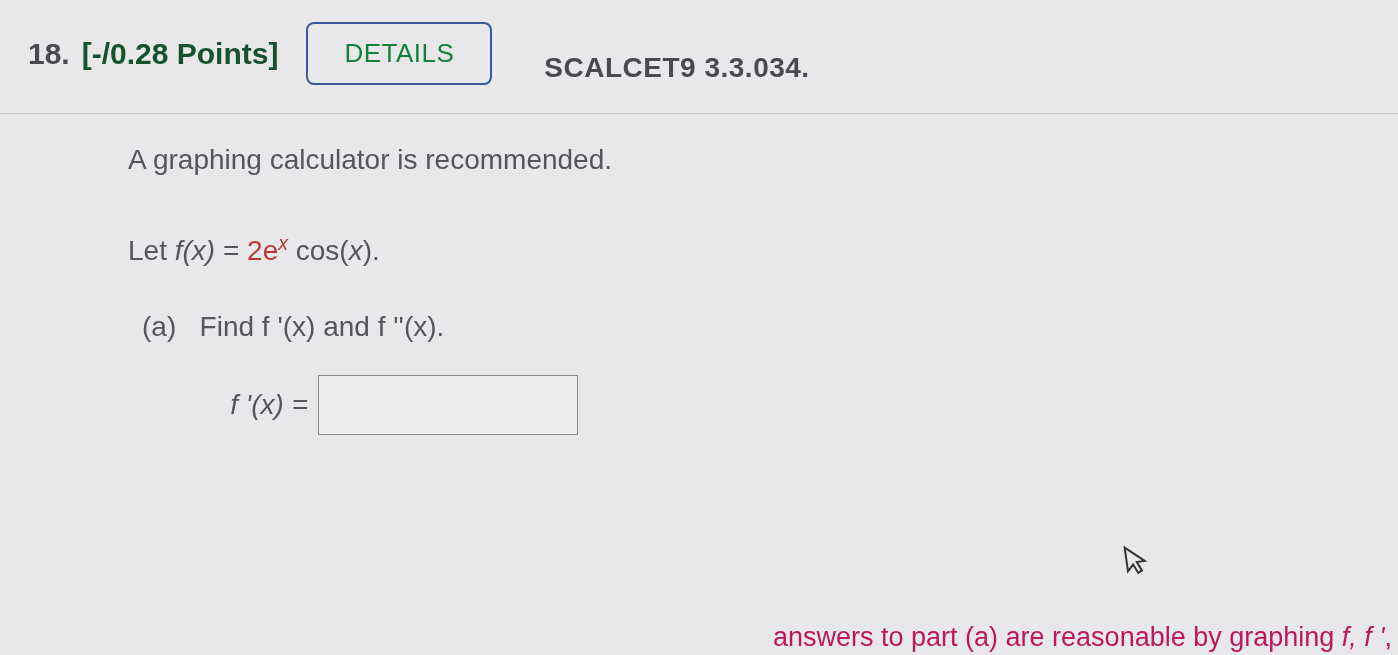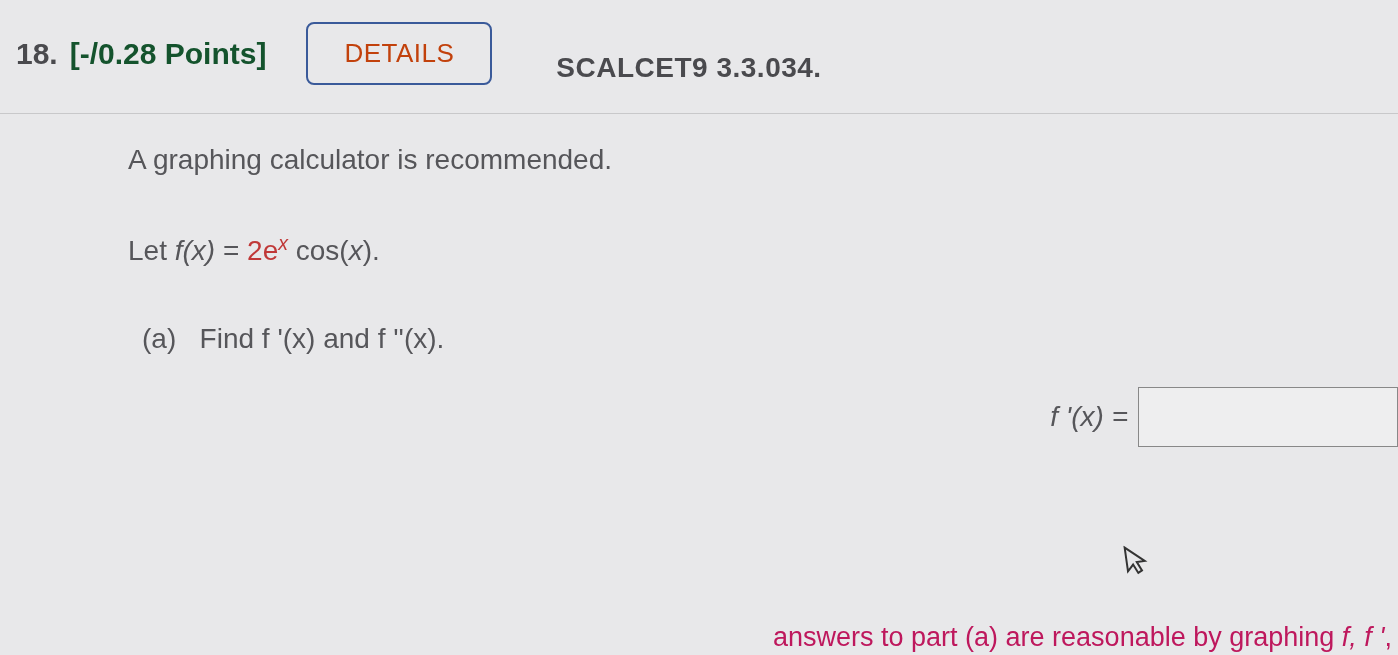--- a/index.html
+++ b/index.html
@@ -7,73 +7,72 @@
     font-family: Arial, Helvetica, sans-serif;
     background: #e8e8ea;
     width: 1398px;
     height: 655px;
     overflow: hidden;
     position: relative;
   }
   .header {
     display: flex;
     align-items: center;
-    gap: 40px;
-    padding: 22px 16px 28px 16px;
+    gap: 28px;
+    padding: 22px 16px 28px 28px;
     border-bottom: 1px solid #c8c8ca;
   }
   .qnum {
     font-size: 30px;
     font-weight: bold;
     color: #4a4a4e;
     display: flex;
     gap: 12px;
     align-items: baseline;
   }
   .points {
     font-weight: bold;
     color: #14532d;
   }
   .btn {
     border: 2px solid #3a5a9a;
     border-radius: 8px;
     padding: 14px 36px;
     font-size: 26px;
-    color: #c2410c;
+    color: #15803d;
     background: #e8e8ea;
     cursor: pointer;
     font-weight: 500;
     letter-spacing: 0.5px;
   }
   .refcode {
     font-size: 28px;
     font-weight: bold;
     color: #4a4a4e;
     margin-left: 24px;
     letter-spacing: 0.5px;
     margin-top: 28px;
   }
   .content {
     padding: 30px 0 0 128px;
     font-size: 28px;
     color: #56565a;
   }
   .recommended { margin-bottom: 56px; }
-  .let-line { margin-bottom: 56px; }
+  .let-line { margin-bottom: 44px; }
   .let-line .italic { font-style: italic; }
   .red { color: #c03838; }
   .sup { font-style: italic; vertical-align: super; font-size: 0.7em; }
   .part { margin-left: 14px; margin-bottom: 32px; }
   .answer-row {
     display: flex;
     align-items: center;
     margin-left: 70px;
     margin-bottom: 38px;
     gap: 10px;
-    justify-content: flex-end;
   }
   .lhs { font-style: italic; font-size: 28px; min-width: 110px; text-align: right; }
   .ansbox {
     border: 1px solid #888;
     background: #eeeeef;
     width: 260px;
     height: 60px;
     padding: 4px 8px;
     font-size: 24px;
   }

